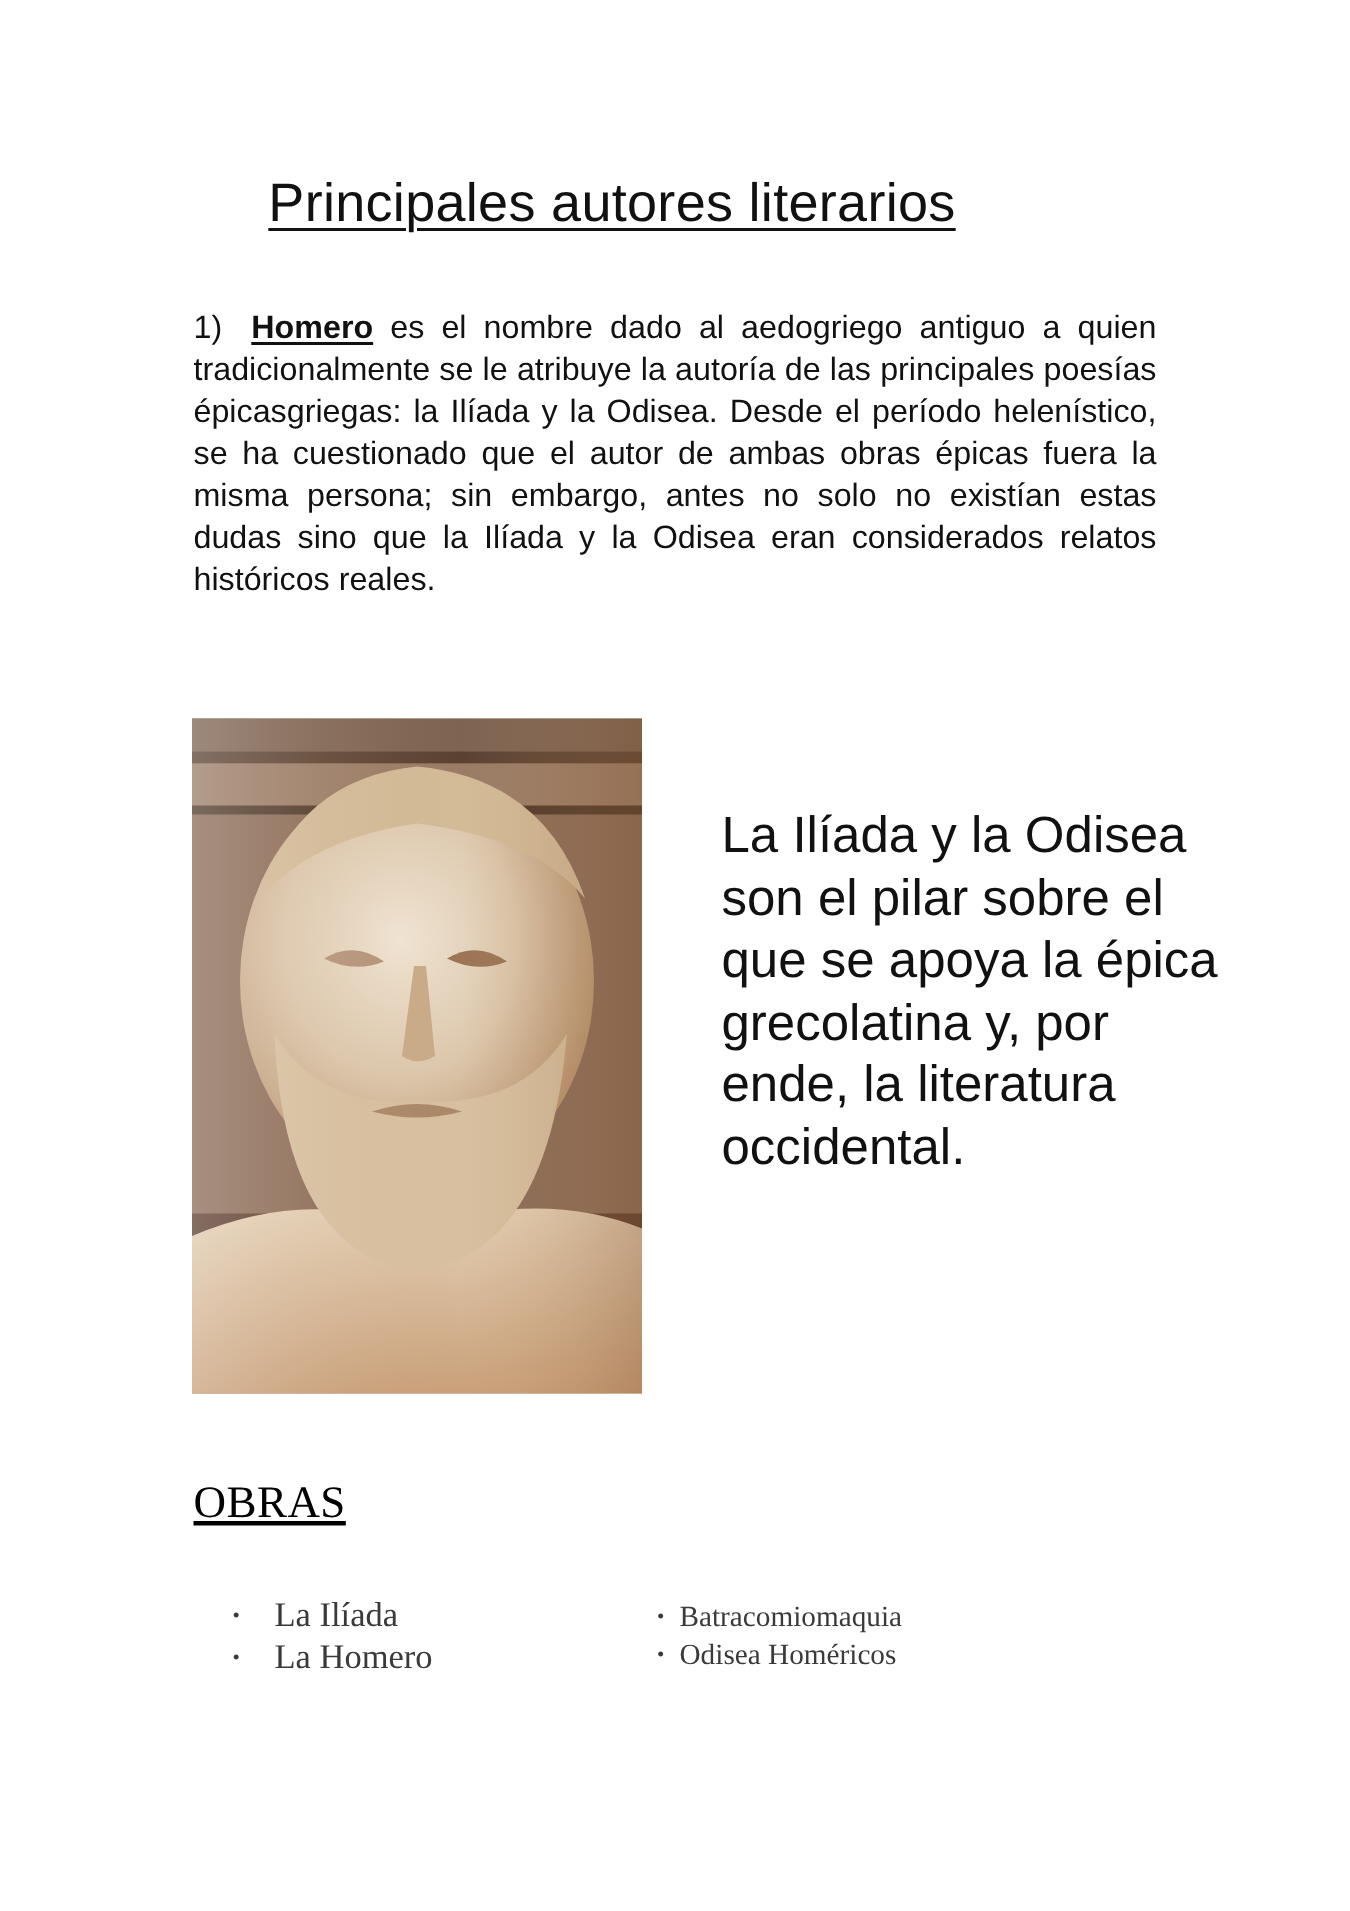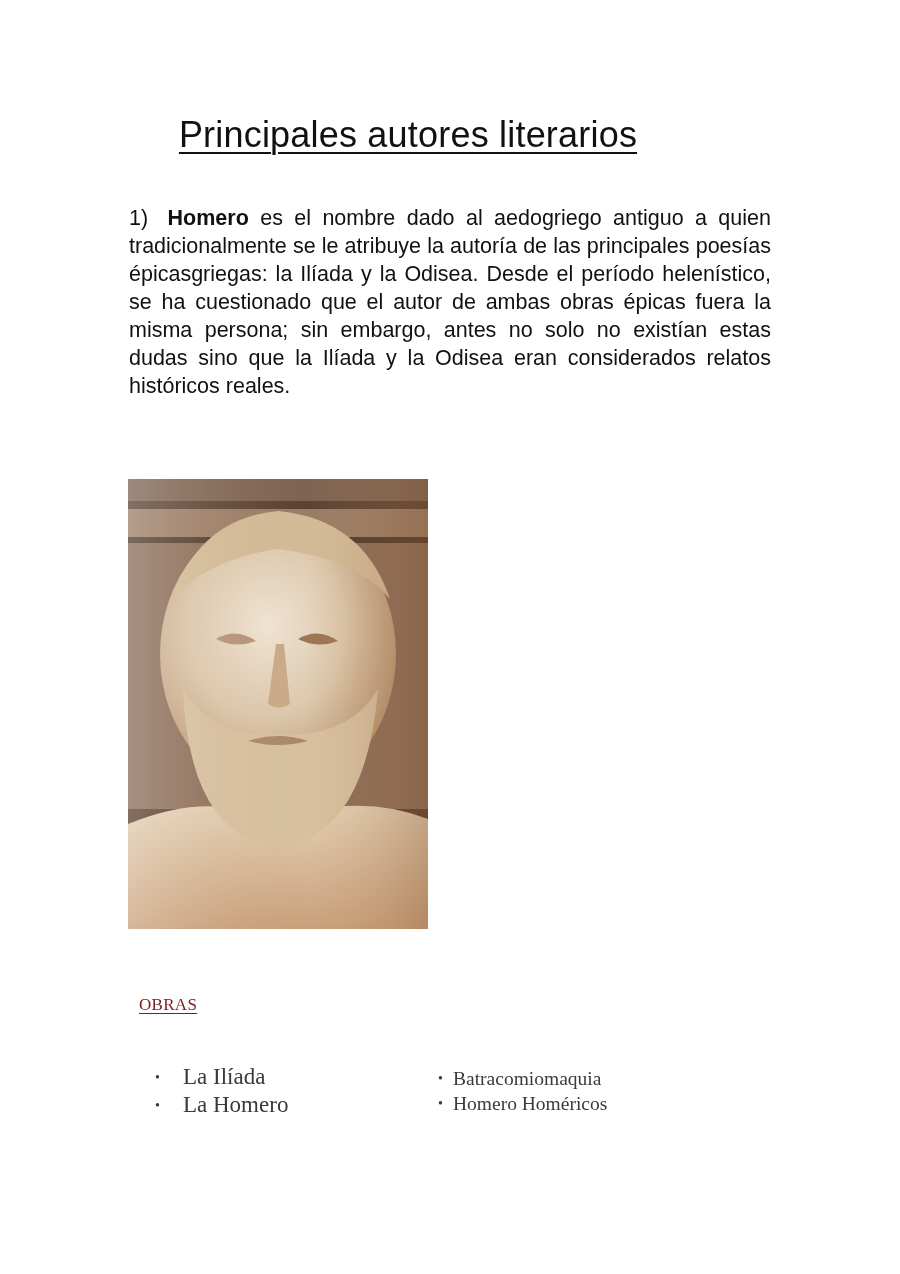--- a/index.html
+++ b/index.html
@@ -12,38 +12,38 @@
       text-decoration: underline; text-decoration-thickness: 2px; text-underline-offset: 5px;
       margin: 0; font-weight: normal; letter-spacing: 0.2px;
     }
 
     .intro {
       position: absolute; left: 129px; top: 204px; width: 642px;
       font-family: "Liberation Sans", sans-serif; font-size: 21.5px; line-height: 28px;
       color: #111; text-align: justify; margin: 0;
     }
     .intro .num { margin-right: 8px; }
-    .intro .name { font-weight: bold; text-decoration-thickness: 2px; text-underline-offset: 3px; }
+    .intro .name { font-weight: bold; text-decoration: underline; text-decoration-thickness: 2px; text-underline-offset: 3px; }
 
     .portrait {
       position: absolute; left: 128px; top: 479px; width: 300px; height: 450px; overflow: hidden;
       background: linear-gradient(180deg, #7a5e4c 0%, #8d6d58 8%, #6e5343 12%, #9a7a64 20%, #8a6a54 60%, #5a3b2c 72%, #a07a5c 80%, #b38c6a 100%);
     }
     .portrait svg { display: block; width: 100%; height: 100%; }
 
     .quote {
       position: absolute; left: 481px; top: 537px; width: 340px;
       font-family: "Liberation Sans", sans-serif; font-size: 34px; line-height: 41.5px;
       color: #111; margin: 0;
     }
 
     .obras-heading {
       position: absolute; left: 129px; top: 985px;
-      font-family: "Liberation Serif", serif; font-size: 17px; color: #7f1d1d;
-      text-decoration: underline; text-underline-offset: 3px; margin: 10px; font-weight: normal;
+      font-family: "Liberation Serif", serif; font-size: 30px; color: #000000;
+      text-decoration: underline; text-underline-offset: 3px; margin: 0; font-weight: normal;
       letter-spacing: 0.3px;
     }
 
     .works { position: absolute; top: 1063px; margin: 0; padding: 0; list-style: none;
       font-family: "Liberation Serif", serif; color: #3a3a3a; }
     .works li { position: relative; padding-left: 0; }
     .works li .bullet { position: absolute; font-size: 14px; }
     .works.left { left: 155px; font-size: 23px; line-height: 28px; }
     .works.left li .text { margin-left: 28px; }
     .works.left li .bullet { left: 0; top: 1px; }
@@ -100,20 +100,21 @@
       <path d="M88 160 Q108 148 128 162 Q108 170 88 160 Z" fill="#b4937a"></path>
       <path d="M170 160 Q190 148 210 162 Q190 170 170 160 Z" fill="#9c7555"></path>
 
       <path d="M148 165 L140 225 Q150 232 162 225 L156 165 Z" fill="#c9ab88"></path>
 
       <path d="M120 262 Q150 252 180 262 Q150 270 120 262 Z" fill="#a98868"></path>
       <rect x="0" y="0" width="300" height="450" fill="url(#shade)"></rect>
     </svg>
   </div>
 
+  <p class="quote">La Ilíada y la Odisea son el pilar sobre el que se apoya la épica grecolatina y, por ende, la literatura occidental.</p>
 
   <h2 class="obras-heading">OBRAS</h2>
 
   <ul class="works left">
     <li>
       <span class="bullet">•</span>
       <span class="text">La Ilíada</span>
     </li>
     <li>
       <span class="bullet">•</span>
@@ -121,17 +122,17 @@
     </li>
   </ul>
 
   <ul class="works right">
     <li>
       <span class="bullet">•</span>
       <span class="text">Batracomiomaquia</span>
     </li>
     <li>
       <span class="bullet">•</span>
-      <span class="text">Homero Homéricos</span>
+      <span class="text">Odisea Homéricos</span>
     </li>
   </ul>
 
 </div>
 
 </body></html>

